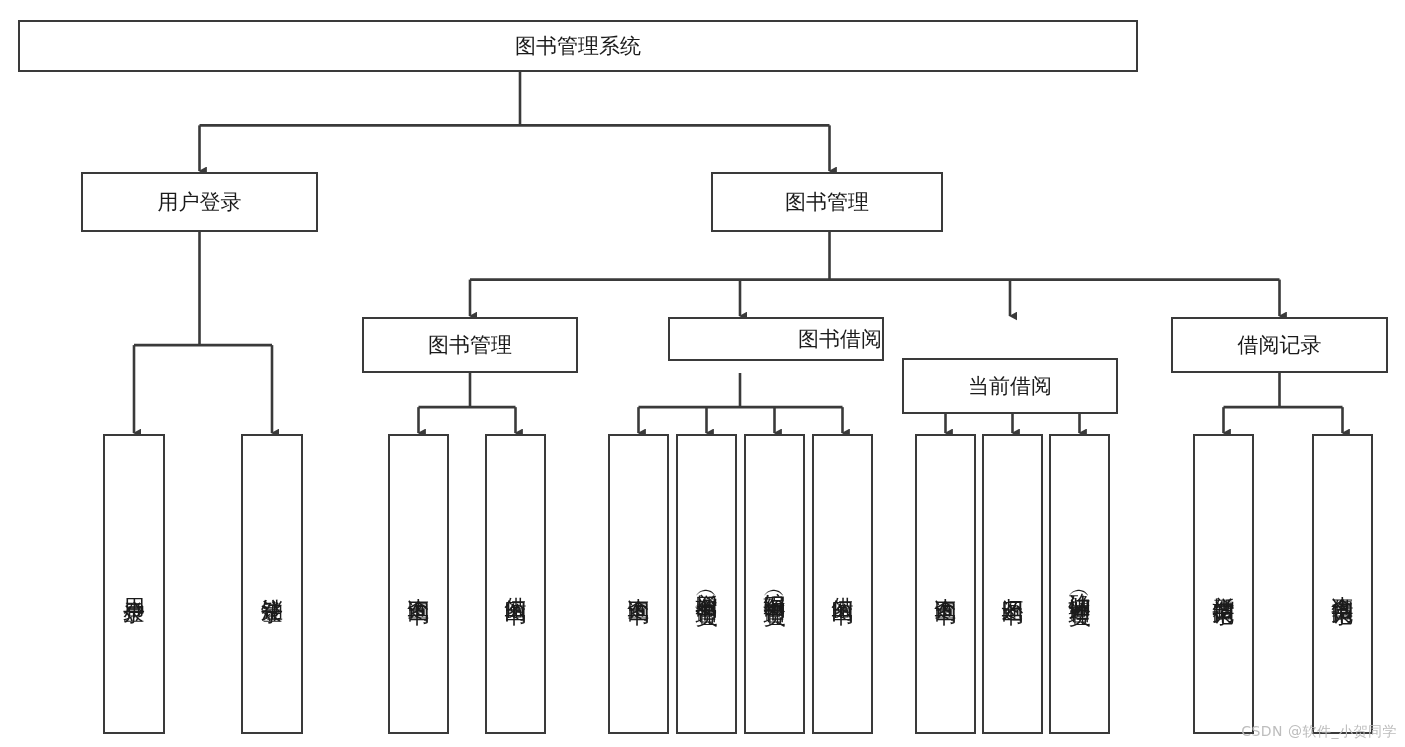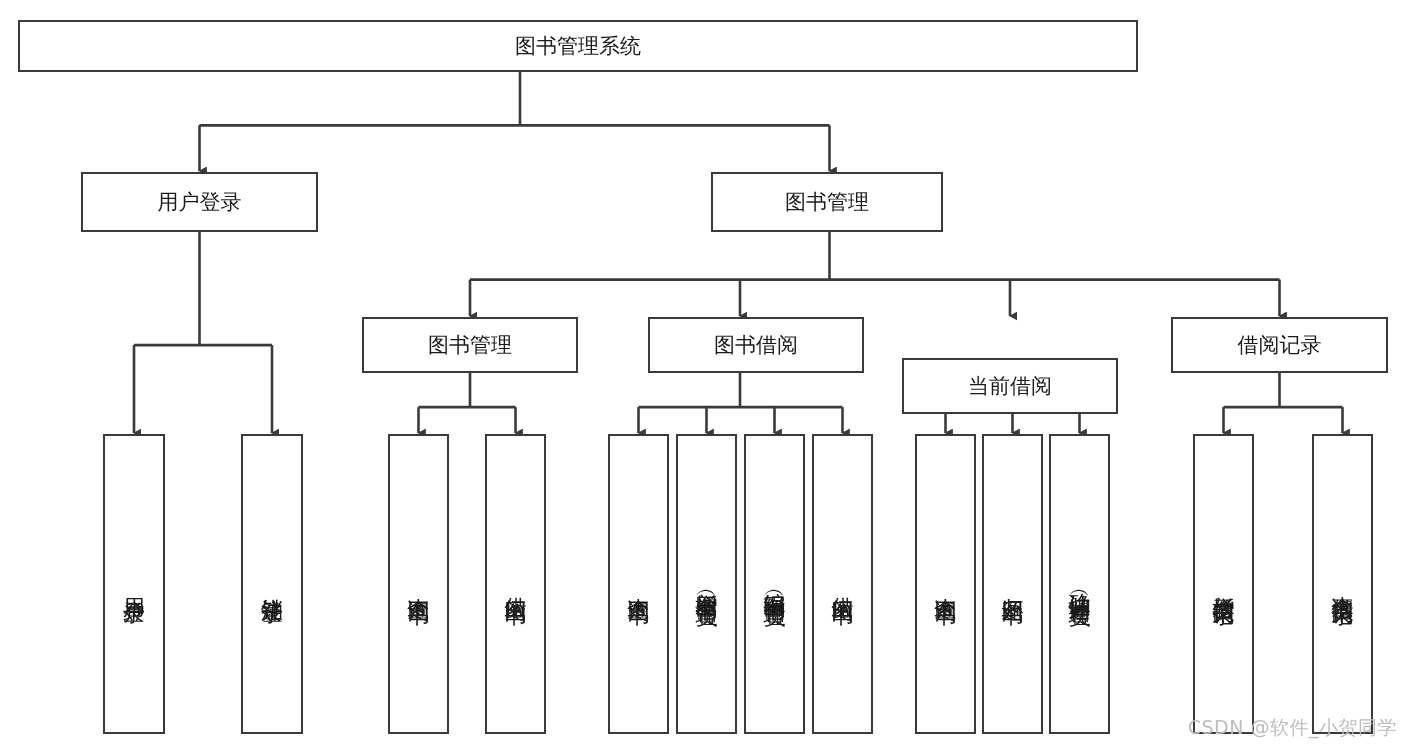--- a/index.html
+++ b/index.html
@@ -53,21 +53,21 @@
     text-orientation: upright;
     font-size: 22px;
     letter-spacing: 2px;
     line-height: 1;
     white-space: nowrap;
   }
   #watermark {
     position: absolute;
     right: 8px;
     bottom: 6px;
-    font-size: 19px;
+    font-size: 14px;
     color: #bdbdbd;
     letter-spacing: 0.5px;
     white-space: nowrap;
     pointer-events: none;
   }
 </style>
 </head>
 <body>
 
 <div id="diagram-root">
@@ -121,21 +121,21 @@
       </div>
       <div class="node horizontal" style="left: 81px; top: 172px; width: 237px; height: 60px;">
         <span class="node-label">用户登录</span>
       </div>
       <div class="node horizontal" style="left: 711px; top: 172px; width: 232px; height: 60px;">
         <span class="node-label">图书管理</span>
       </div>
       <div class="node horizontal" style="left: 362px; top: 317px; width: 216px; height: 56px;">
         <span class="node-label">图书管理</span>
       </div>
-      <div class="node horizontal" style="left: 648px; top: 317px; width: 216px; height: 56px;">
+      <div class="node horizontal" style="left: 668px; top: 317px; width: 216px; height: 44px; justify-content: flex-end;">
         <span class="node-label">图书借阅</span>
       </div>
       <div class="node horizontal" style="left: 902px; top: 317px; width: 216px; height: 56px; margin-top: 41px;">
         <span class="node-label">当前借阅</span>
       </div>
       <div class="node horizontal" style="left: 1171px; top: 317px; width: 217px; height: 56px;">
         <span class="node-label">借阅记录</span>
       </div>
       <div class="node vertical" style="left: 103px; top: 434px; width: 62px; height: 300px;">
         <span class="node-label">用户登录</span>

